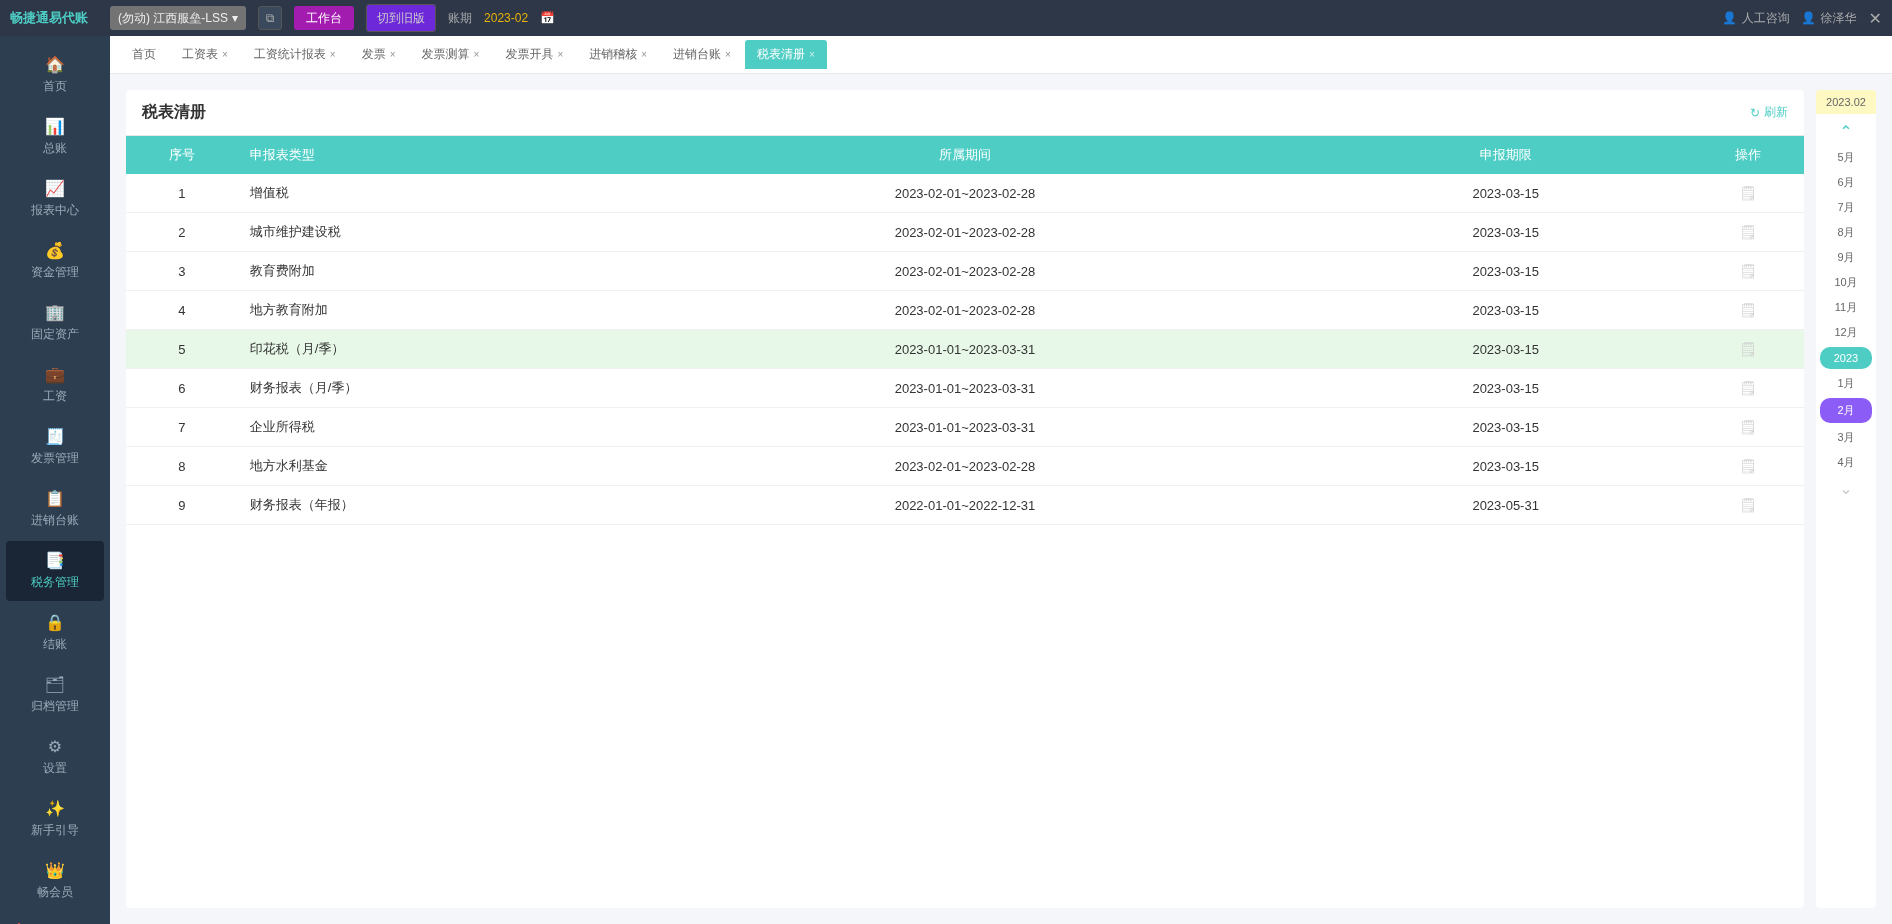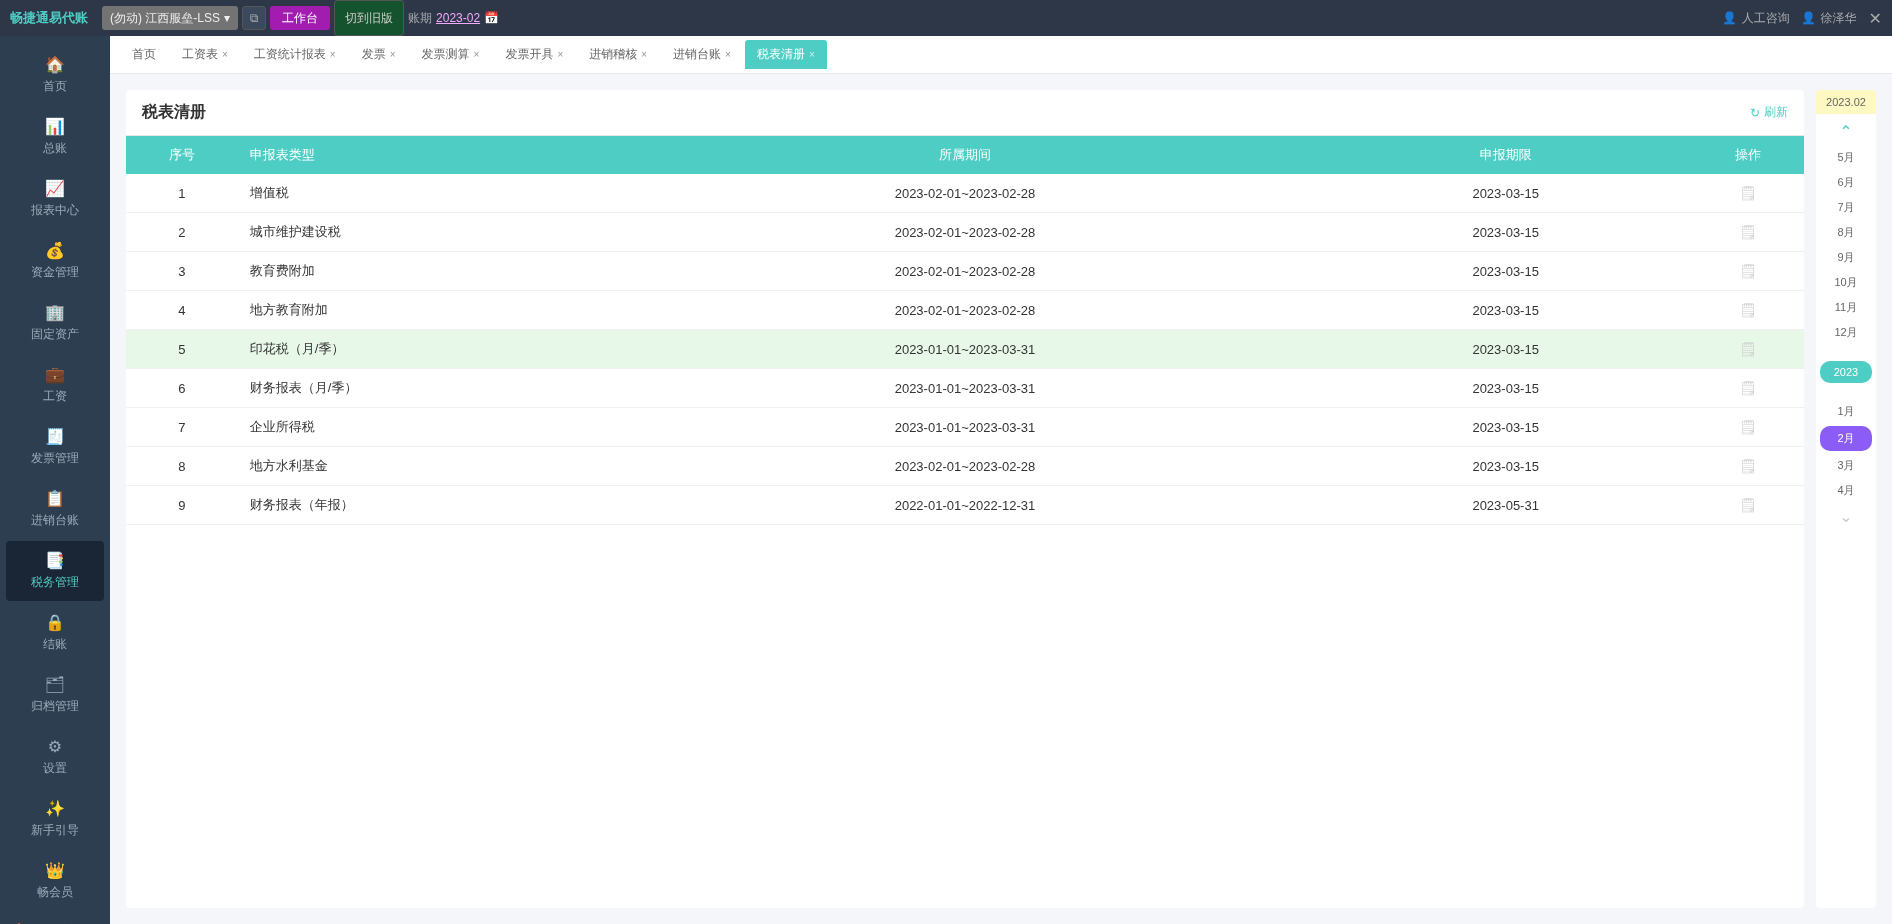--- a/index.html
+++ b/index.html
@@ -1,27 +1,27 @@
 <!DOCTYPE html>
 <html><head>
   <meta charset="utf-8">
   <style>
     * { box-sizing: border-box; margin: 0; padding: 0; }
     body { font-family: 'Microsoft YaHei', 'PingFang SC', sans-serif; font-size: 13px; background: #f0f2f5; color: #333; display: flex; flex-direction: column; height: 924px; overflow: hidden; }
 
     
-    .top-bar { height: 36px; background: #2d3748; display: flex; align-items: center; padding: 0 10px; gap: 4px; flex-shrink: 0; }
+    .top-bar { height: 36px; background: #2d3748; display: flex; align-items: center; padding: 0 10px; gap: 12px; flex-shrink: 0; }
     .top-bar-logo { color: #4ecdc4; font-size: 13px; font-weight: bold; margin-right: 10px; }
     .company-selector { background: #737373; color: #ccc; border: none; border-radius: 3px; padding: 2px 8px; font-size: 12px; height: 24px; display: flex; align-items: center; gap: 4px; cursor: pointer; }
     .company-selector span { color: #eee; }
     .copy-btn { background: #3a4a5c; border: 1px solid #555; border-radius: 3px; width: 24px; height: 24px; display: flex; align-items: center; justify-content: center; cursor: pointer; color: #aaa; font-size: 12px; }
     .workbench-btn { background: #a21caf; color: white; border: none; border-radius: 3px; padding: 2px 12px; font-size: 12px; height: 24px; cursor: pointer; }
-    .switch-btn { background: #14532d; color: #ccc; border: 1px solid #555; border-radius: 3px; padding: 2px 10px; font-size: 12px; height: 36px; cursor: pointer; }
+    .switch-btn { background: #6d28d9; color: #ccc; border: 1px solid #555; border-radius: 3px; padding: 2px 10px; font-size: 12px; height: 28px; cursor: pointer; }
     .period-label { color: #aaa; font-size: 12px; }
-    .period-value { color: #f0abfc; font-size: 12px; text-decoration: underline; }
+    .period-value { color: #eab308; font-size: 12px; }
     .cal-icon { color: #aaa; font-size: 12px; cursor: pointer; }
     .top-bar-right { margin-left: auto; display: flex; align-items: center; gap: 12px; }
     .ai-consult { color: #aaa; font-size: 12px; cursor: pointer; display: flex; align-items: center; gap: 4px; }
     .user-info { color: #aaa; font-size: 12px; cursor: pointer; display: flex; align-items: center; gap: 4px; }
     .close-btn-top { color: #aaa; font-size: 16px; cursor: pointer; }
 
     
     .main-layout { display: flex; flex: 1; overflow: hidden; }
 
     
@@ -63,21 +63,21 @@
     tbody tr.highlighted { background: #e8f8e8; }
     tbody td { padding: 10px 12px; font-size: 13px; color: #333; text-align: center; }
     tbody td:nth-child(2) { text-align: left; }
     .action-icon { color: #ccc; cursor: pointer; font-size: 14px; }
 
     
     .timeline-panel { width: 60px; background: #fff; border-radius: 4px; display: flex; flex-direction: column; align-items: center; overflow: hidden; flex-shrink: 0; }
     .timeline-header { background: #fef9c3; width: 100%; text-align: center; padding: 6px 4px; font-size: 11px; color: #666; }
     .timeline-body { display: flex; flex-direction: column; align-items: center; width: 100%; overflow-y: auto; padding: 4px 0; }
     .timeline-item { width: 100%; text-align: center; padding: 5px 2px; font-size: 11px; color: #666; cursor: pointer; }
-    .timeline-item.active-year { background: #4ecdc4; color: white; border-radius: 10px; margin: 16px 4px; width: calc(100% - 8px); }
+    .timeline-item.active-year { background: #4ecdc4; color: white; border-radius: 10px; margin: 2px 4px; width: calc(100% - 8px); }
     .timeline-item.active-month { background: #8b5cf6; color: white; border-radius: 10px; margin: 2px 4px; width: calc(100% - 8px); }
     .timeline-up-btn { color: #4ecdc4; font-size: 16px; cursor: pointer; padding: 4px; }
     .timeline-down-btn { color: #ccc; font-size: 16px; cursor: pointer; padding: 4px; }
   </style>
 </head>
 <body>
 
 <div class="top-bar">
   <span class="top-bar-logo">畅捷通易代账</span>
   <div class="company-selector">

